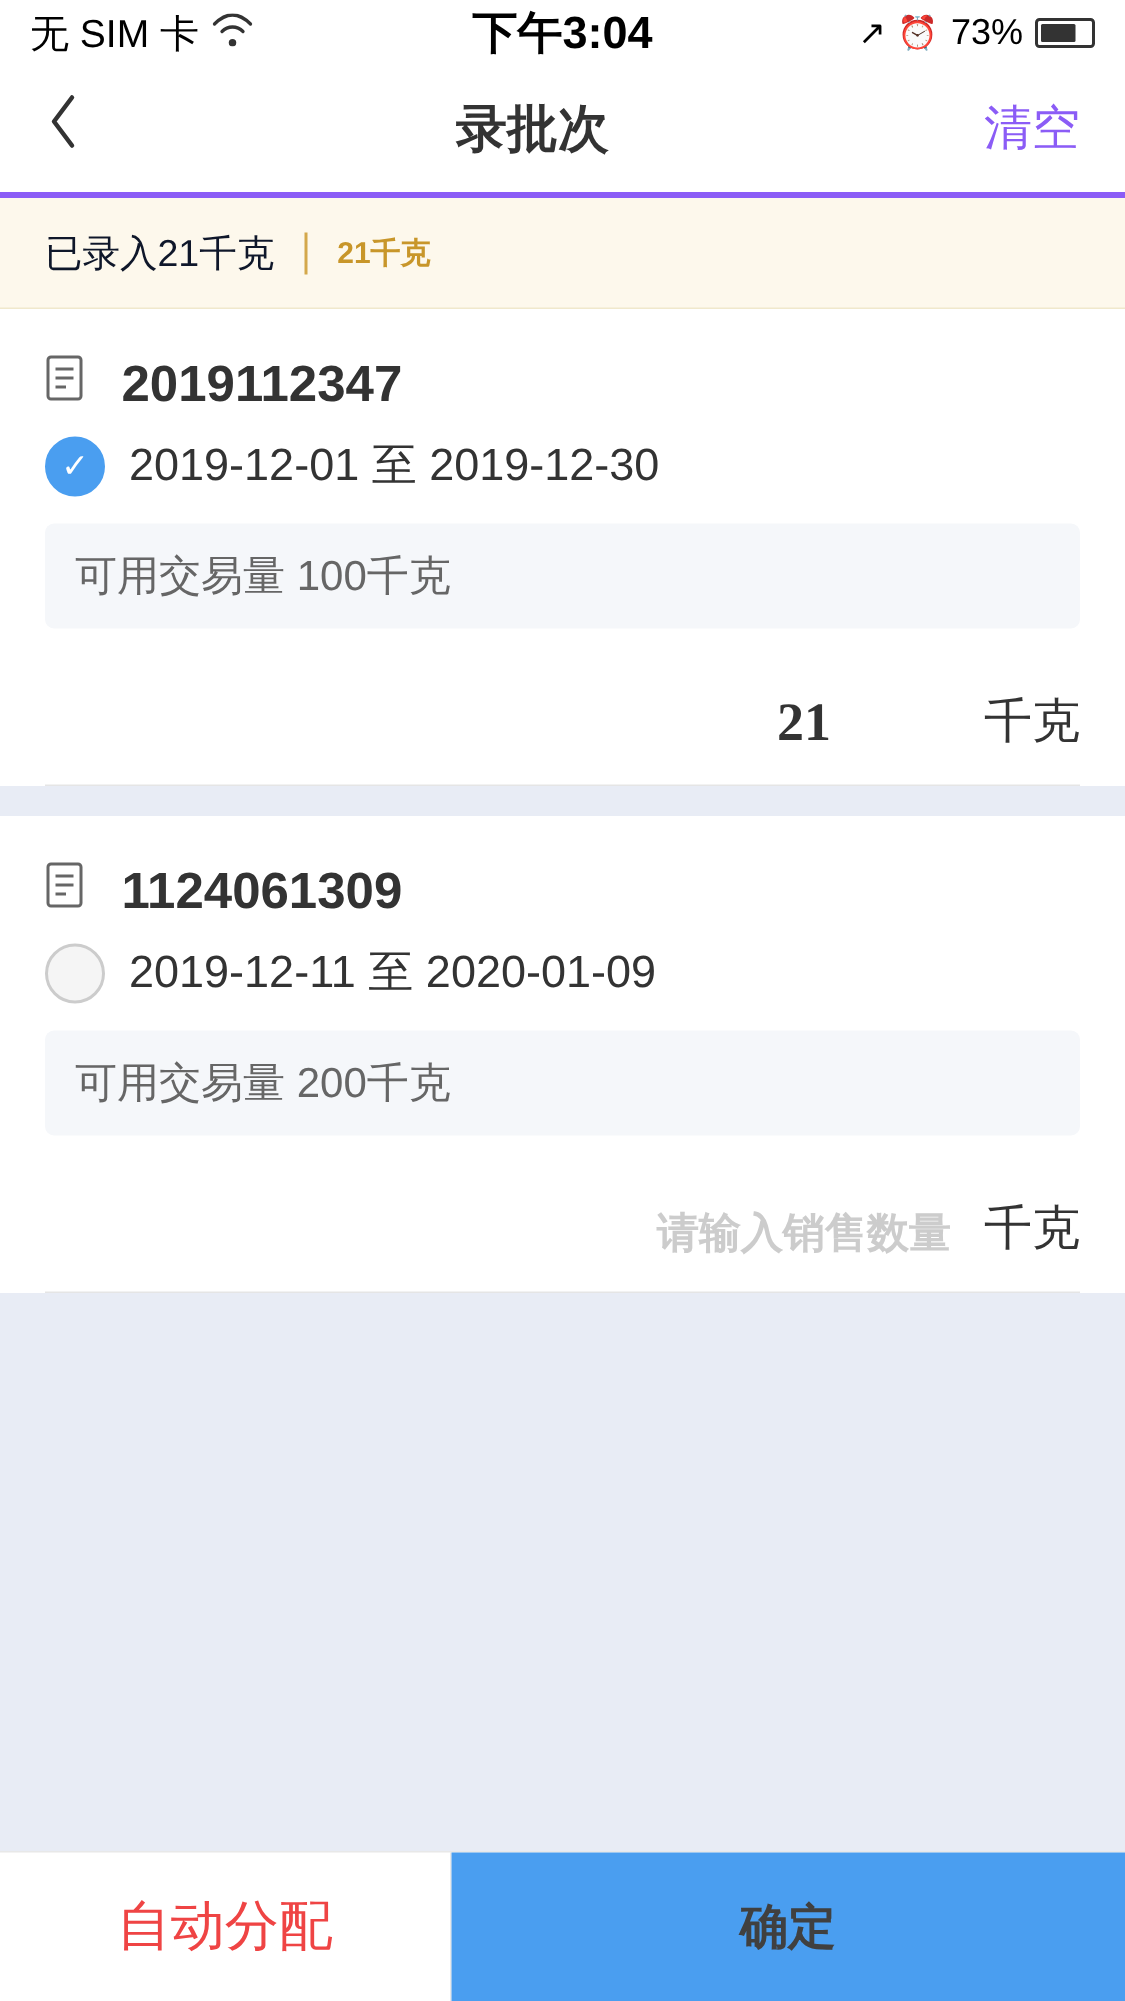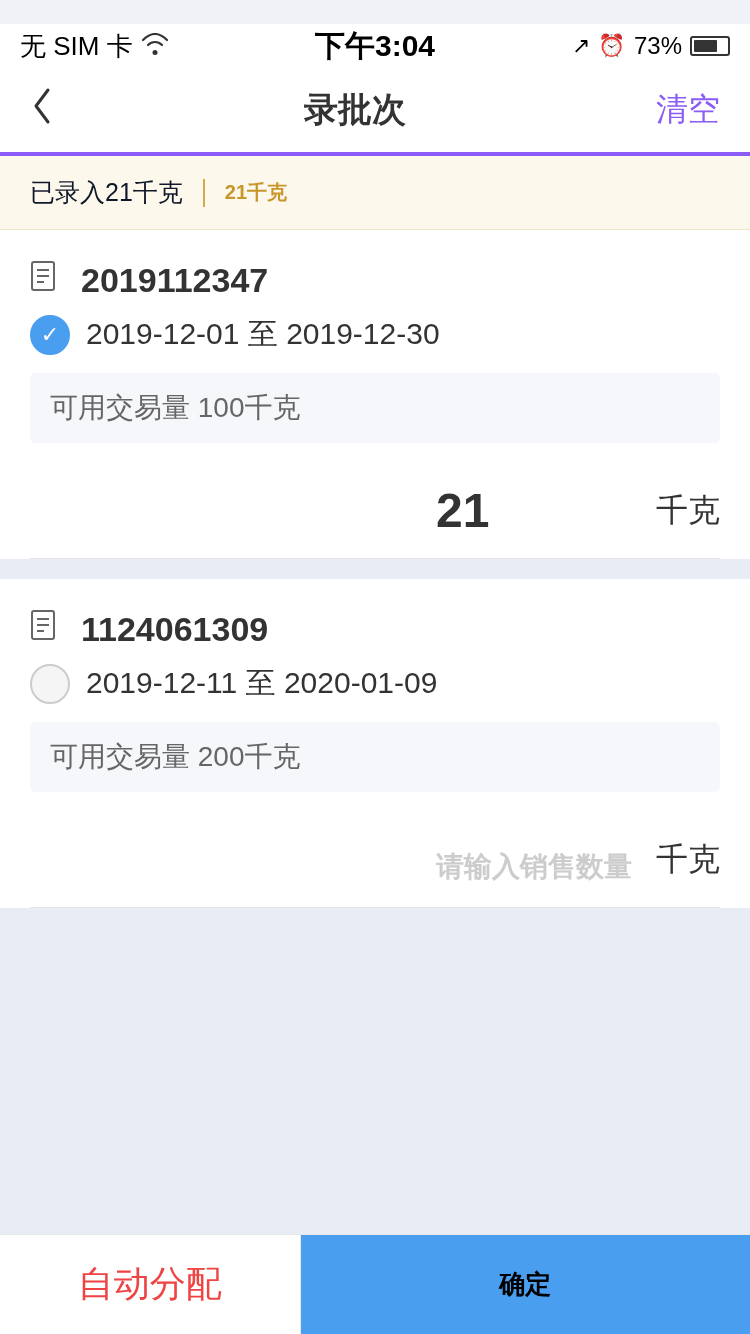--- a/index.html
+++ b/index.html
@@ -15,21 +15,20 @@
 
     
     .status-bar {
       height: 44px;
       background: #fff;
       display: flex;
       align-items: center;
       justify-content: space-between;
       padding: 0 20px;
       font-size: 28px;
-      margin-top: 24px;
     }
     .status-left {
       display: flex;
       align-items: center;
       gap: 8px;
       font-size: 26px;
       font-weight: 500;
     }
     .status-center {
       font-size: 30px;
@@ -174,26 +173,27 @@
       display: flex;
       align-items: center;
       justify-content: flex-end;
       padding: 20px 0 20px;
       border-bottom: 1px solid #e5e5e5;
       gap: 20px;
     }
     .qty-input {
       border: none;
       outline: none;
-      text-align: left;
-      font-size: 48px;
+      text-align: center;
+      font-size: 36px;
       color: #333;
       font-weight: 600;
       width: 200px;
       background: transparent;
+      font-family: Liberation Serif, serif;
     }
     .qty-input::placeholder {
       color: #ccc;
       font-size: 28px;
     }
     .qty-unit {
       font-size: 32px;
       color: #333;
       font-weight: 500;
     }
@@ -233,22 +233,22 @@
       cursor: pointer;
       border-right: 1px solid #e8e8e8;
     }
     .footer-confirm {
       flex: 1.5;
       display: flex;
       align-items: center;
       justify-content: center;
       height: 100%;
       background: #4a9ef0;
-      font-size: 26px;
-      color: #000000;
+      font-size: 32px;
+      color: #404040;
       font-weight: 600;
       cursor: pointer;
       font-family: Liberation Serif, serif;
     }
   </style>
 </head>
 <body>
 
 <div class="status-bar">
   <div class="status-left">

